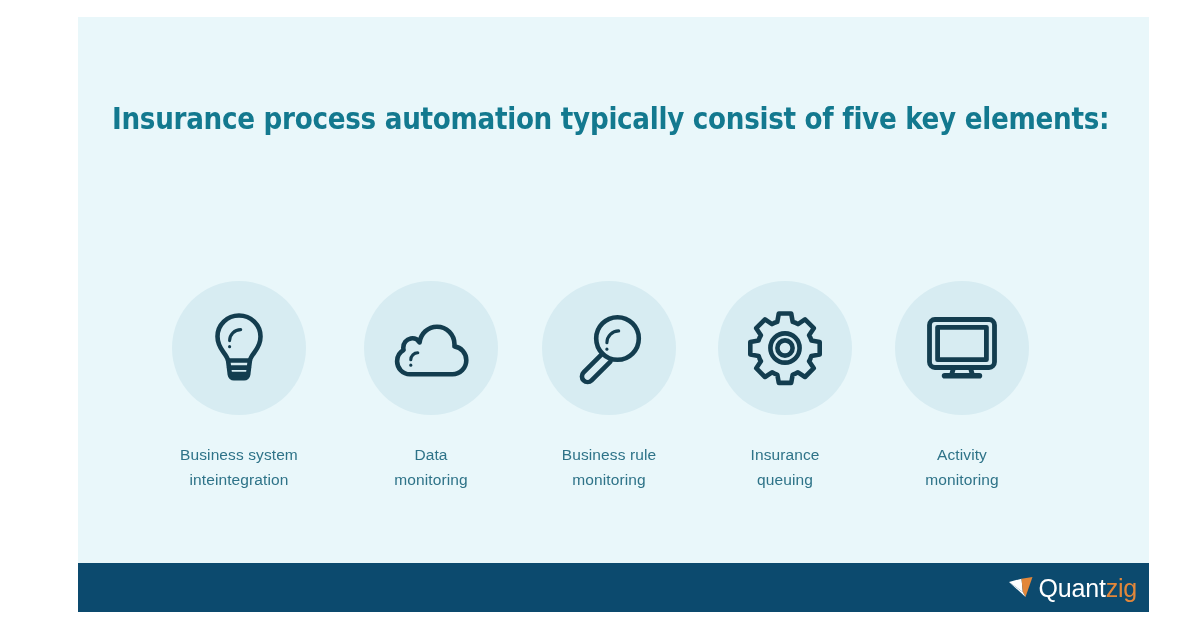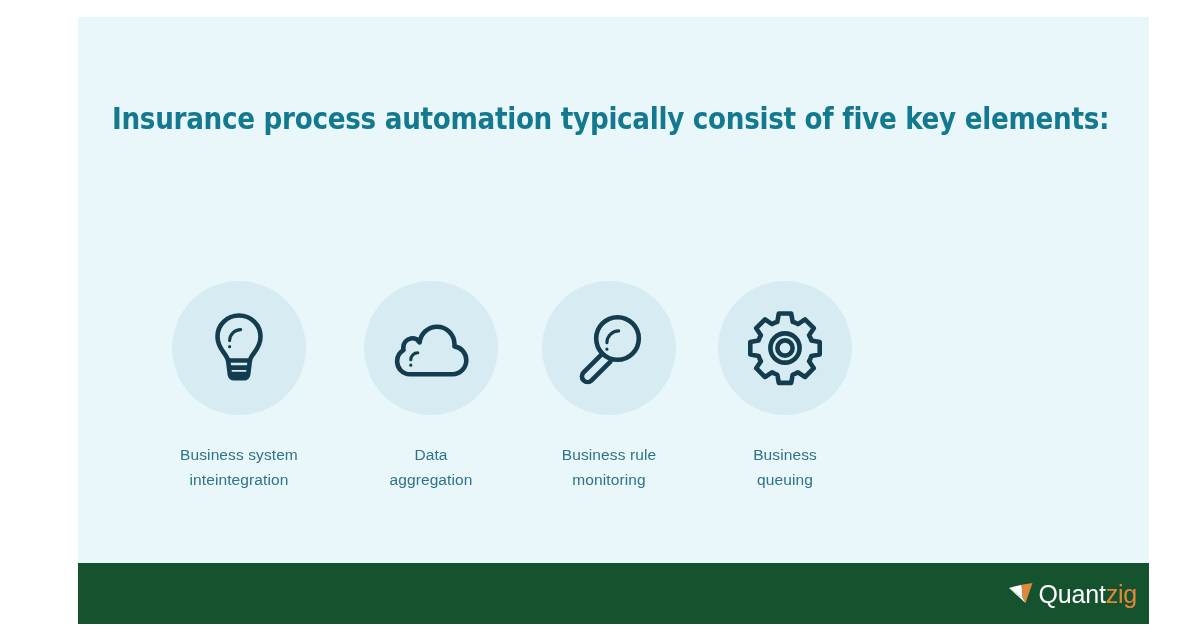--- a/index.html
+++ b/index.html
@@ -92,22 +92,22 @@
     white-space: pre-line;
     letter-spacing: 0.1px;
   }
 
   
   .footer {
     position: absolute;
     left: 66px;
     top: 563px;
     width: 1071px;
-    height: 61px;
-    background: #14532d;
+    height: 49px;
+    background: #0c4a6e;
   }
 
   .logo {
     position: absolute;
     right: 12px;
     top: 50%;
     transform: translateY(-50%);
     display: flex;
     align-items: center;
     gap: 4px;
@@ -161,21 +161,21 @@
       <div class="icon-circle">
         <svg width="92" height="92" viewBox="0 0 92 92">
           <g fill="none" stroke="#133d4f" stroke-width="4.6" stroke-linecap="round" stroke-linejoin="round">
             <path d="M31.6 37.3c-1.7-0.9-3.7-1.3-5.8-0.9-4.4 0.8-7.6 4.8-7.5 9.3 0 0.8 0.1 1.6 0.3 2.3-3.9 2.2-6.5 6.5-6.5 11.3 0 7.2 5.7 13 12.8 13h42.6c7.6 0 13.8-6.3 13.8-14 0-7.1-5.2-13-11.9-13.9 0.1-0.7 0.1-1.3 0.1-2 0-9.8-7.8-17.7-17.5-17.7-9 0-16.4 6.9-17.4 15.8z"></path>
             <path d="M25.8 57.8c0-3.9 3.1-7 7-7" stroke-width="3.1"></path>
             <path d="M25.8 63.1v0.2" stroke-width="3.1"></path>
           </g>
         </svg>
       </div>
       <div class="element-label">Data
-aggregation</div>
+monitoring</div>
     </div>
 
     <div class="element" style="left:531px;">
       <div class="icon-circle">
         <svg width="92" height="92" viewBox="0 0 92 92">
           <g fill="none" stroke="#133d4f" stroke-width="4.6" stroke-linecap="round" stroke-linejoin="round">
             <circle cx="54.5" cy="36.5" r="21.3"></circle>
             <path d="M39.4 51.6L20.6 70.4c-2.2 2.2-2.2 5.8 0 8 2.2 2.2 5.8 2.2 8 0l18.8-18.8"></path>
             <path d="M43.9 40.7c0-6.5 5.3-11.8 11.8-11.8" stroke-width="3.1"></path>
             <path d="M43.9 47.1v0.2" stroke-width="3.1"></path>
@@ -189,24 +189,38 @@
     <div class="element" style="left:707px;">
       <div class="icon-circle">
         <svg width="92" height="92" viewBox="0 0 92 92">
           <g fill="none" stroke="#133d4f" stroke-width="4.6" stroke-linecap="round" stroke-linejoin="round">
             <path d="M39.8 11.5h12.4l1.5 8.3c1.9 0.6 3.7 1.3 5.3 2.3l7-4.7 8.8 8.8-4.7 7c1 1.6 1.8 3.4 2.3 5.3l8.3 1.5v12.4l-8.3 1.5c-0.5 1.9-1.3 3.7-2.3 5.3l4.7 7-8.8 8.8-7-4.7c-1.6 1-3.4 1.8-5.3 2.3l-1.5 8.3h-12.4l-1.5-8.3c-1.9-0.5-3.7-1.3-5.3-2.3l-7 4.7-8.8-8.8 4.7-7c-1-1.6-1.8-3.4-2.3-5.3l-8.3-1.5v-12.4l8.3-1.5c0.5-1.9 1.3-3.7 2.3-5.3l-4.7-7 8.8-8.8 7 4.7c1.6-1 3.4-1.7 5.3-2.3z"></path>
             <circle cx="46" cy="46" r="14.6"></circle>
             <circle cx="46" cy="46" r="7.6"></circle>
           </g>
         </svg>
       </div>
-      <div class="element-label">Business
+      <div class="element-label">Insurance
 queuing</div>
     </div>
 
+    <div class="element" style="left:884px;">
+      <div class="icon-circle">
+        <svg width="92" height="92" viewBox="0 0 92 92">
+          <g fill="none" stroke="#133d4f" stroke-width="4.8" stroke-linecap="round" stroke-linejoin="round">
+            <rect x="13.5" y="17.5" width="65" height="48" rx="5.4"></rect>
+            <rect x="21.6" y="25.3" width="48.8" height="32.4"></rect>
+            <path d="M37.6 65.5l-2.2 8.1h21.2l-2.2-8.1"></path>
+            <path d="M28.6 73.8h34.8" stroke-width="5.6"></path>
+          </g>
+        </svg>
+      </div>
+      <div class="element-label">Activity
+monitoring</div>
+    </div>
 
   </div>
 
   <div class="footer">
     <div class="logo">
       <svg class="logo-mark" width="27" height="24" viewBox="0 0 27 24">
         <path d="M1 6.5 L13.5 3.2 L14.8 16.5 Z" fill="#ffffff"></path>
         <path d="M14.8 16.5 L13.5 3.2 L24.5 1.5 L17.5 21.5 Z" fill="#e2873a"></path>
         <path d="M1 6.5 L14.8 16.5 L17.5 21.5 Z" fill="#ffffff"></path>
       </svg>

